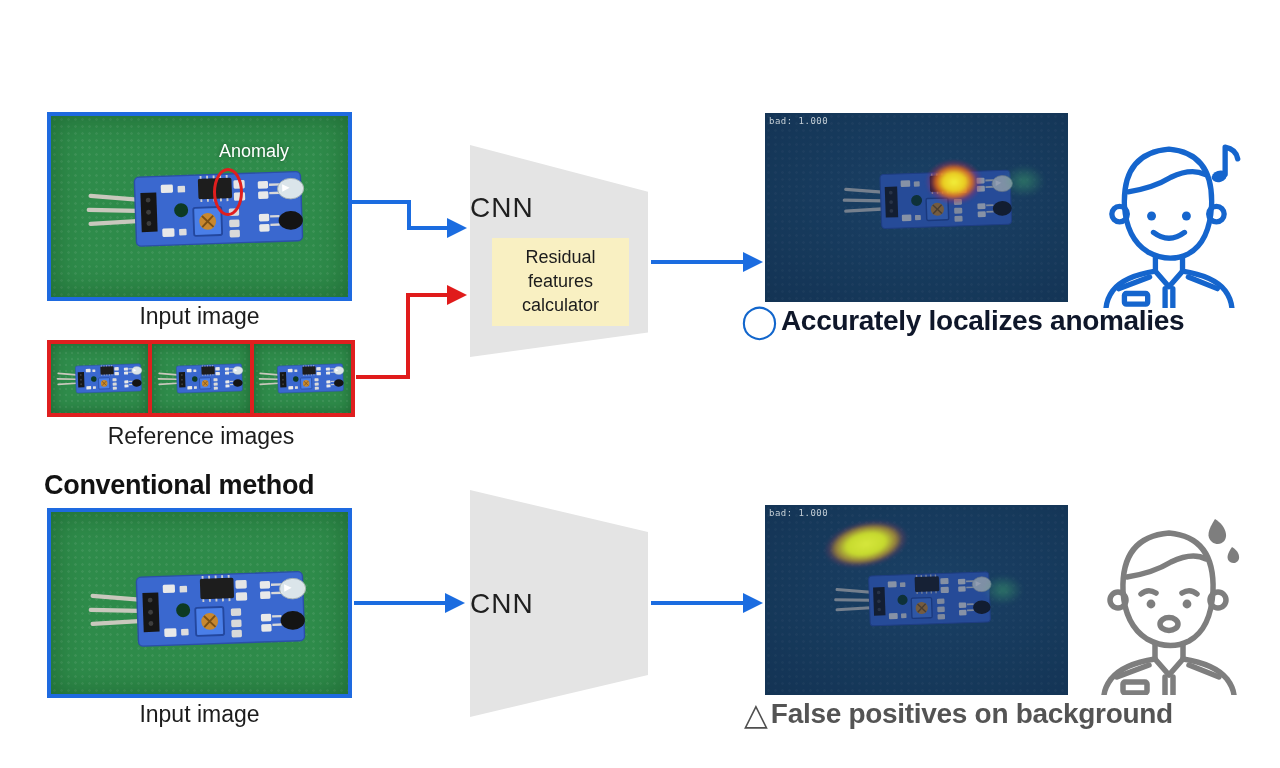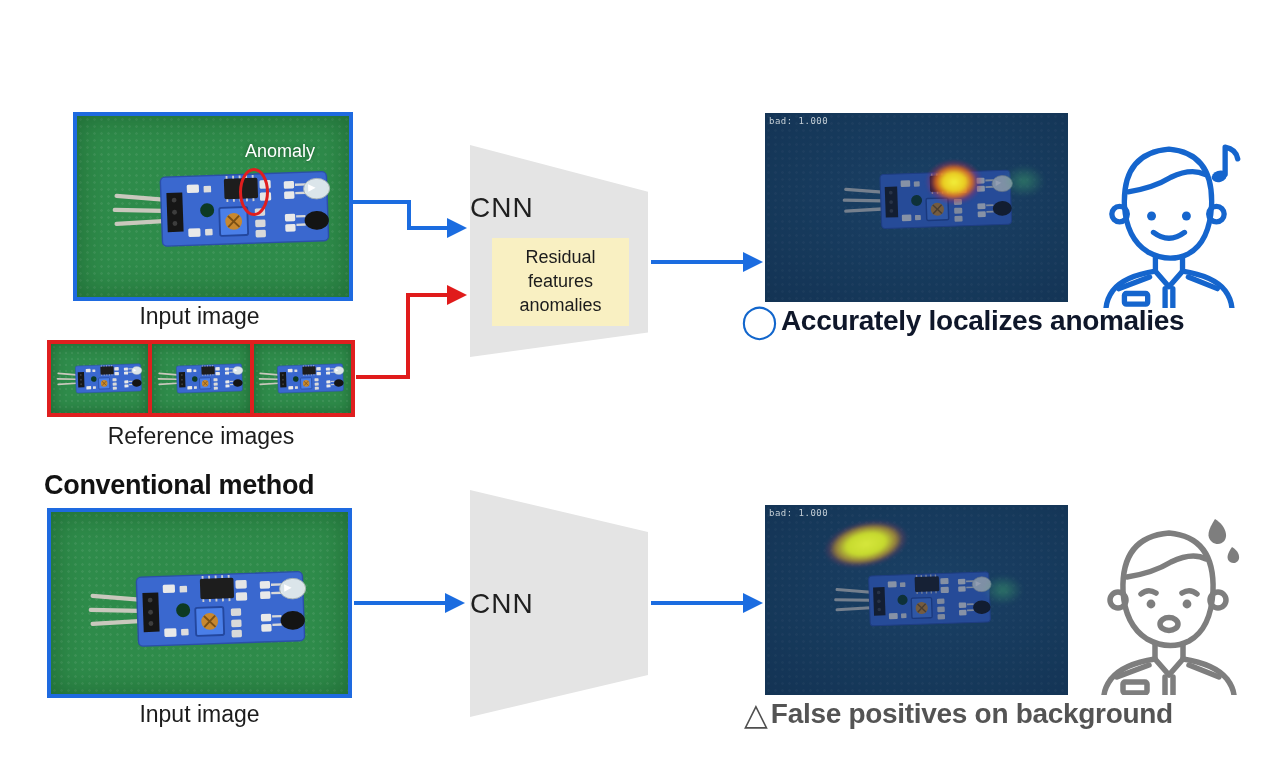--- a/index.html
+++ b/index.html
@@ -157,21 +157,21 @@
           <path d="M212 26 l8 4 -8 4 z" fill="#ffffff"></path>
           <line x1="198" y1="60" x2="208" y2="60" stroke="#d8d8d8" stroke-width="2.5"></line>
           <line x1="198" y1="69" x2="208" y2="69" stroke="#d8d8d8" stroke-width="2.5"></line>
           <ellipse cx="220" cy="65" rx="13" ry="10" fill="#141414"></ellipse>
         </g>
       </symbol>
     </defs>
   </svg>
 
 
-  <div class="abs photo" style="left:47px; top:112px; width:280px; height:189px;margin-left:26px;">
+  <div class="abs photo" style="left:47px; top:112px; width:305px; height:189px;">
     <svg class="abs" style="left:34px; top:46px; width:224px; height:94px;" viewBox="0 0 240 100">
       <use href="#pcb"></use>
     </svg>
     <div class="abs anomaly-text" style="left:168px; top:25px;">Anomaly</div>
     <div class="abs anomaly-circle" style="left:162px; top:52px; width:30px; height:48px;"></div>
   </div>
   <div class="abs img-label" style="left:47px; top:303px; width:305px;">Input image</div>
 
   <div class="abs ref-strip" style="left:47px; top:340px; width:308px; height:77px;">
     <div class="ref-cell">
@@ -188,21 +188,21 @@
       <svg style="width:88px; height:37px;" viewBox="0 0 240 100">
           <use href="#pcb"></use>
         </svg>
     </div>
   </div>
   <div class="abs img-label" style="left:47px; top:423px; width:308px;">Reference images</div>
 
   <div class="abs cnn cnn-top" style="left:470px; top:145px; width:178px; height:212px;"></div>
   <div class="abs cnn-label" style="left:470px; top:192px; width:178px;">CNN</div>
   <div class="abs residual-box" style="left:492px; top:238px; width:137px; height:88px;">
-    <span>Residual features anomalies</span>
+    <span>Residual features calculator</span>
   </div>
 
   <div class="abs heatmap" style="left:765px; top:113px; width:303px; height:189px;">
     <div class="dots"></div>
     <svg class="abs" style="left:76px; top:50px; width:176px; height:73px;" viewBox="0 0 240 100">
         <use href="#pcb"></use>
       </svg>
     <div class="tint"></div>
     <div class="glow-green" style="left:238px; top:52px; width:42px; height:32px;"></div>
     <div class="hotspot" style="left:160px; top:46px; width:58px; height:46px;"></div>

